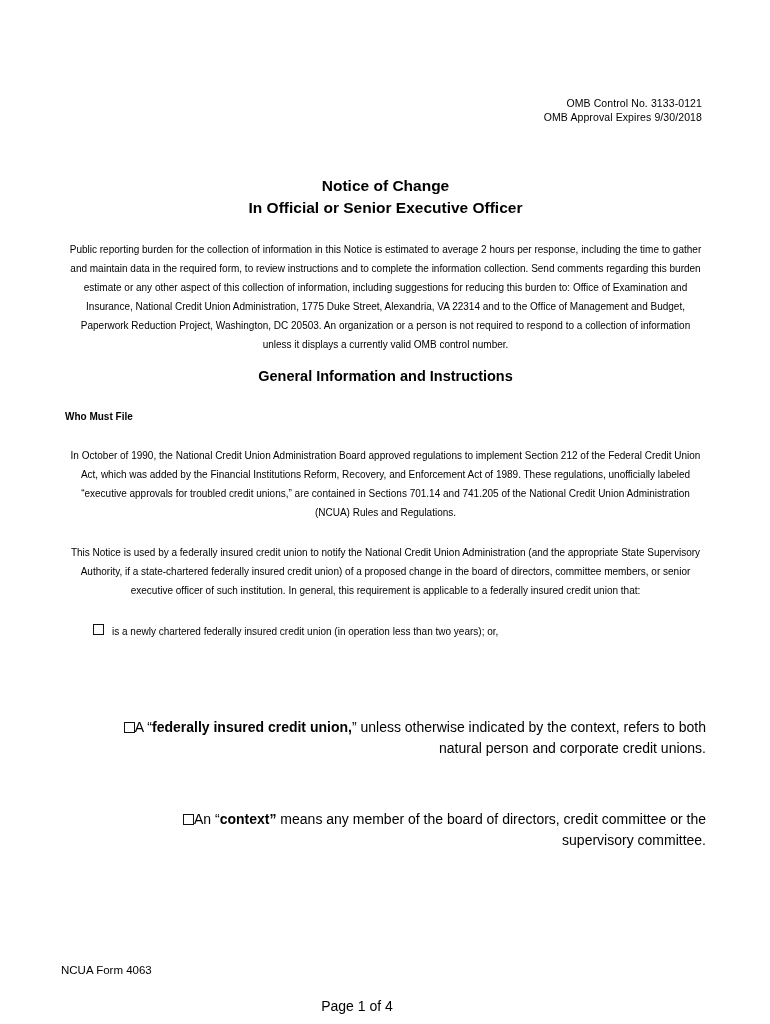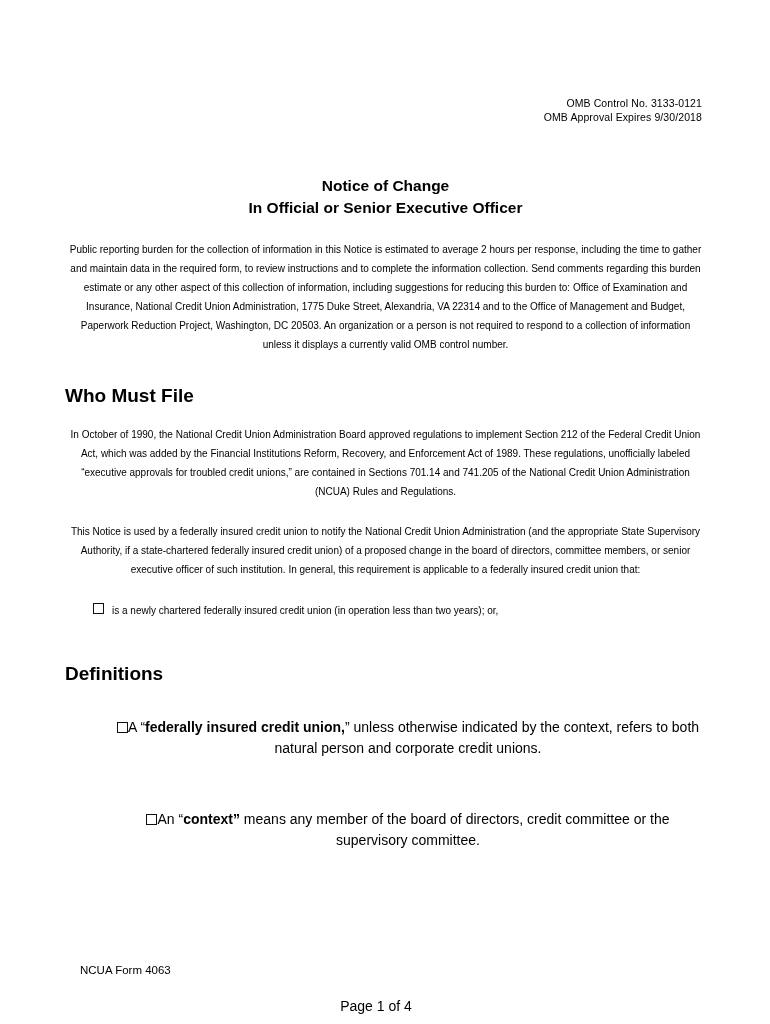--- a/index.html
+++ b/index.html
@@ -66,21 +66,21 @@
 
   .center-head {
     text-align: center;
     font-weight: bold;
     font-size: 14.5px;
     line-height: 21px;
   }
 
   .section-head {
     font-weight: bold;
-    font-size: 19px;
+    font-size: 10px;
     line-height: 21px;
     text-align: left;
   }
 
   
   .cb-row {
     position: relative;
     padding-left: 47px;
     font-size: 10px;
     line-height: 21.2px;
@@ -99,33 +99,33 @@
     box-sizing: border-box;
     vertical-align: -1px;
   }
 
   
   .def-para {
     margin-left: 45px;
     width: 596px;
     font-size: 14px;
     line-height: 21.2px;
-    text-align: center;
+    text-align: right;
   }
   .def-para .cb {
     margin-right: 0;
     vertical-align: -1px;
   }
 
   b, strong { font-weight: bold; }
 
   
   .footer {
     position: absolute;
-    left: 80px;
+    left: 61px;
     top: 961px;
     width: 641px;
     height: 20px;
     padding-left: 8px;
   }
   .footer-left {
     position: absolute;
     left: 0;
     top: 2px;
     font-size: 11.5px;
@@ -158,20 +158,21 @@
       <div>Notice of Change</div>
       <div>In Official or Senior Executive Officer</div>
     </div>
 
     <div class="spacer-lg"></div>
 
     <p class="para">Public reporting burden for the collection of information in this Notice is estimated to average 2 hours per response, including the time to gather and maintain data in the required form, to review instructions and to complete the information collection. Send comments regarding this burden estimate or any other aspect of this collection of information, including suggestions for reducing this burden to: Office of Examination and Insurance, National Credit Union Administration, 1775 Duke Street, Alexandria, VA 22314 and to the Office of Management and Budget, Paperwork Reduction Project, Washington, DC 20503.  An organization or a person is not required to respond to a collection of information unless it displays a currently valid OMB control number.</p>
 
     <div class="spacer-sm"></div>
 
+    <div class="center-head">General Information and Instructions</div>
 
     <div class="spacer-md"></div>
 
     <div class="section-head">Who Must File</div>
 
     <div class="spacer-md"></div>
 
     <p class="para">In October of 1990, the National Credit Union Administration Board approved regulations to implement Section 212 of the Federal Credit Union Act, which was added by the Financial Institutions Reform, Recovery, and Enforcement Act of 1989. These regulations, unofficially labeled “executive approvals for troubled credit unions,” are contained in Sections 701.14 and 741.205 of the National Credit Union Administration (NCUA) Rules and Regulations.</p>
 
     <div class="spacer-lg"></div>
@@ -183,21 +184,20 @@
     <div class="cb-row">
       <span class="cb"></span>
       <span>is a newly chartered federally insured credit union (in operation less than two years); or,</span>
     </div>
 
     <div class="spacer-lg"></div>
 
 
     <div class="spacer-lg"></div>
 
-    <div class="section-head">Definitions</div>
 
     <div class="spacer-md"></div>
 
     <p class="def-para">
       <span class="cb"></span><span>A “</span><b>federally insured credit union</b><b>,</b><span>” unless otherwise indicated by the context, refers to both natural person and corporate credit unions.</span>
     </p>
 
     <div class="spacer-lg"></div>
 
     <p class="def-para">

